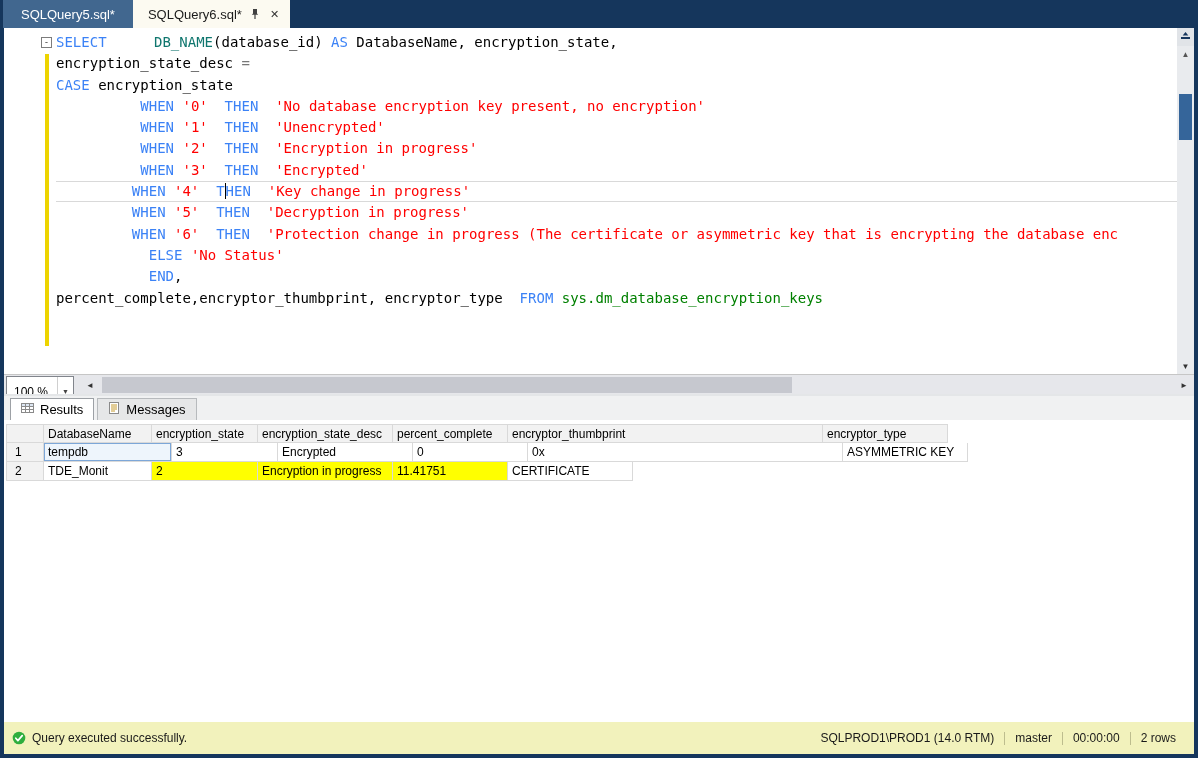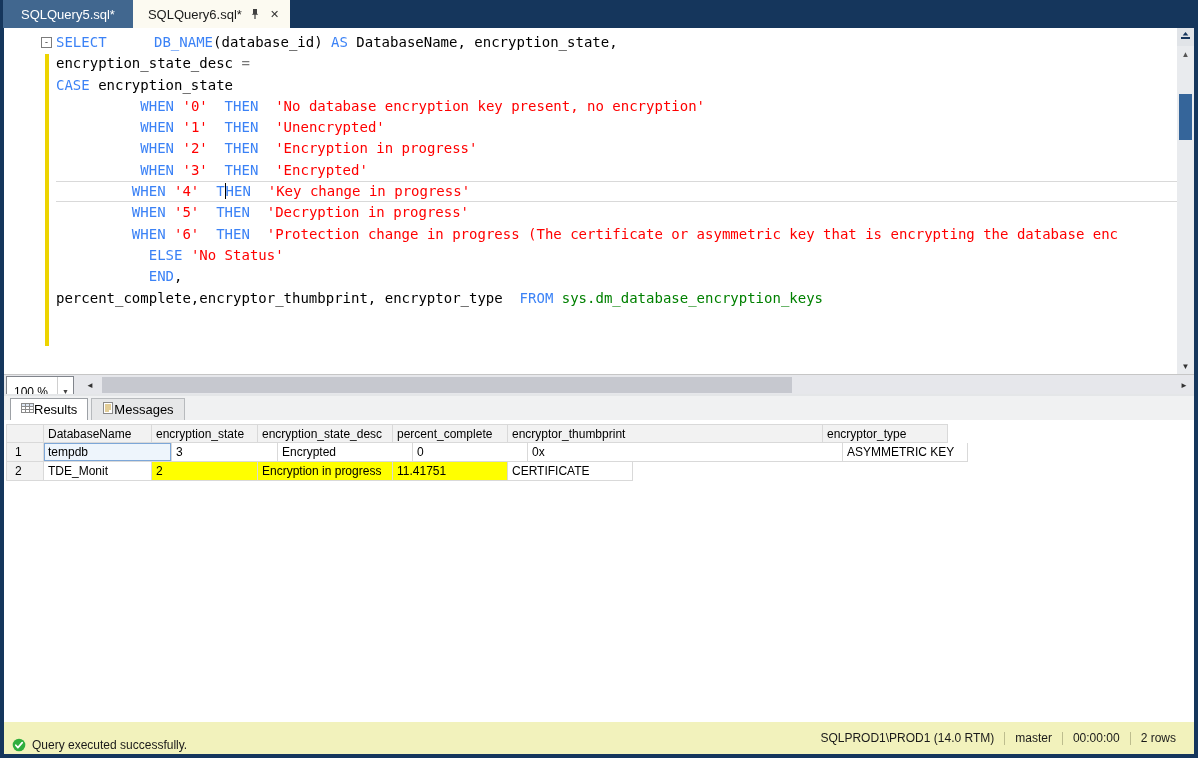--- a/index.html
+++ b/index.html
@@ -14,21 +14,21 @@
   .tab-close { font-size:11px; color:#333; line-height:1; padding:1px 2px; }
   .pin svg { display:block; }
 
   
   .editor { position:absolute; left:4px; top:28px; right:4px; height:346px; background:#fff; overflow:hidden; }
   .code { position:absolute; left:0; top:0; right:17px; bottom:0; padding:4px 0 0 52px; font-family:"DejaVu Sans Mono","Liberation Mono",monospace; font-size:14px; line-height:21.3px; white-space:pre; overflow:hidden; color:#000; }
   .code-line { height:21.3px; }
   .current-line { box-shadow: inset 0 1px 0 #d9d9d9, inset 0 -1px 0 #d9d9d9; }
   .tk-kw { color:#3b82f6; }
   .tk-str { color:#ff0000; }
-  .tk-fn { color:#3b82f6;padding-left:39px; }
+  .tk-fn { color:#0f766e;padding-left:39px; }
   .tk-op { color:#777777; }
   .tk-pl { color:#000000; }
   .tk-sys { color:#008000; }
   .caret { display:inline-block; width:1px; height:16px; background:#000; vertical-align:-3px; }
   .fold-box { position:absolute; left:37px; top:9px; width:11px; height:11px; border:1px solid #7c7c7c; background:#fff; color:#333; font:9px/9px "DejaVu Sans Mono",monospace; text-align:center; z-index:3; }
   .track-changes { position:absolute; left:41px; top:26px; width:4px; height:292px; background:#edd400; z-index:2; }
 
   .vscrollbar { position:absolute; right:0; top:0; width:17px; bottom:0; background:#e9ebee; }
   .split-grip { height:18px; display:flex; align-items:center; justify-content:center; background:#e1e4e8; }
   .vs-up { position:absolute; top:22px; width:100%; text-align:center; font-size:8px; color:#555; }
@@ -40,33 +40,33 @@
   .zoom-combo { position:absolute; left:2px; top:1px; width:68px; height:31px; background:#fff; border:1px solid #81858c; display:flex; align-items:center; justify-content:space-between; font-size:12px; padding-left:7px; }
   .zoom-arrow { font-size:7px; color:#444; border-left:1px solid #cfcfcf; align-self:stretch; display:flex; align-items:center; padding:0 4px; }
   .hscrollbar { position:absolute; left:78px; right:2px; top:1px; height:18px; display:flex; align-items:center; }
   .hs-left,.hs-right { width:16px; text-align:center; font-size:8px; color:#333; }
   .hs-track { flex:1; position:relative; height:18px; background:#e6e7eb; }
   .hs-thumb { position:absolute; left:4px; top:1px; width:64%; height:16px; background:#c6c8cf; }
 
   
   .results-pane { position:absolute; left:4px; top:394px; right:4px; bottom:26px; background:#fff; }
   .rtab-strip { height:26px; background:#f0f1f2; display:flex; align-items:flex-end; padding-left:6px; gap:3px; border-top:2px solid #e4e6e8; }
-  .rtab { display:inline-flex; align-items:center; height:22px; padding:0 10px; font-size:13px; color:#000; background:#e6e7e8; border:1px solid #b7babd; border-bottom:none; }
+  .rtab { display:inline-flex; align-items:center; gap:6px; height:22px; padding:0 10px; font-size:13px; color:#000; background:#e6e7e8; border:1px solid #b7babd; border-bottom:none; }
   .rtab-active { background:#fff; border-color:#9da1a6; }
   .grid { margin:4px 0 0 2px; font-size:12px;border-radius:28px; }
   .grow { display:flex; }
   .gcell { border-right:1px solid #d9d9d9; border-bottom:1px solid #d9d9d9; height:19px; line-height:18px; padding:0 4px; white-space:nowrap; overflow:hidden; background:#fff; color:#000; }
   .gcell:first-child { border-left:1px solid #d9d9d9; padding-left:8px; }
   .ghead { background:#f2f2f2; border-top:1px solid #d9d9d9; }
   .gnum { background:#f2f2f2; }
   .hl { background:#ffff00; }
   .focus { background:#eef5fc; box-shadow: inset 0 0 0 1px #7da7d8; }
 
   
-  .statusbar { position:absolute; left:4px; right:4px; bottom:4px; height:22px; background:#f2f2bc; display:flex; padding:16px 8px; font-size:12px; color:#1a1a1a; }
+  .statusbar { position:absolute; left:4px; right:4px; bottom:4px; height:22px; background:#f2f2bc; display:flex; align-items:center; padding:16px 8px; font-size:12px; color:#1a1a1a; }
   .check { display:flex; margin-right:6px; }
   .sb-right { margin-left:auto; display:flex; align-items:center; }
   .sb-right span.sb-item { padding:0 10px; }
   .sb-sep { width:1px; height:13px; background:#bdbd8e; }
 </style>
 </head>
 <body>
 
 <div class="tabbar">
   <div class="tab tab-inactive">

